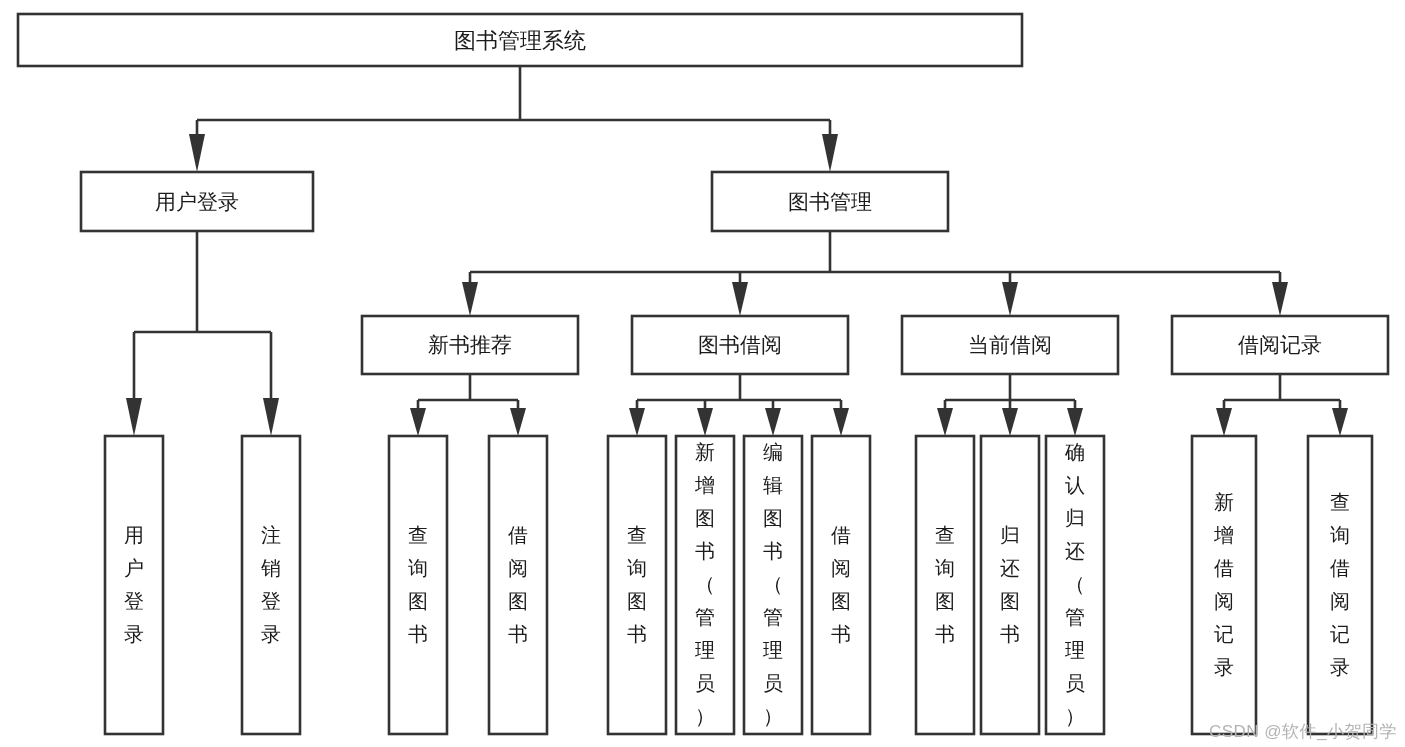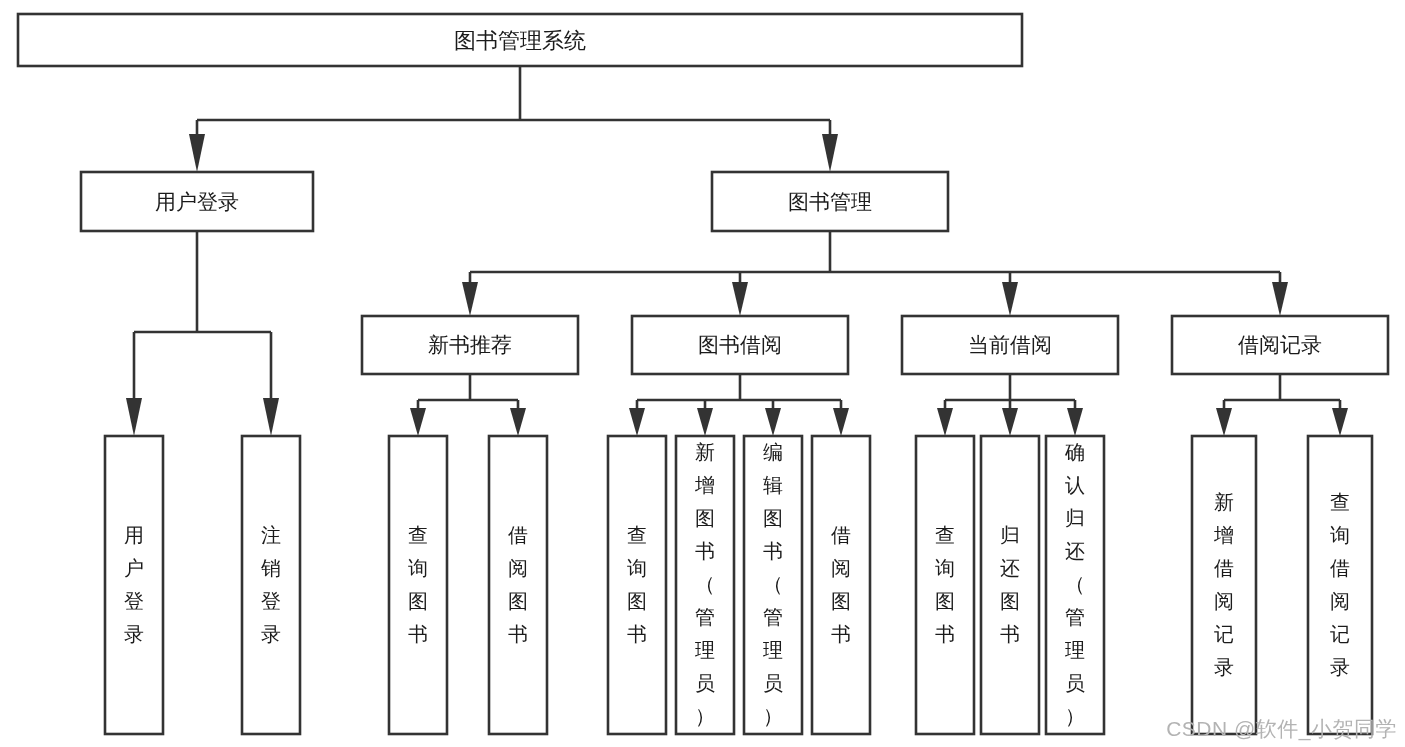--- a/index.html
+++ b/index.html
@@ -50,21 +50,21 @@
   }
   .arrow-head {
     fill: #333333;
     stroke: none;
   }
   .watermark {
     position: absolute;
     right: 8px;
     bottom: 4px;
     font-family: "Liberation Sans", "DejaVu Sans", sans-serif;
-    font-size: 21px;
+    font-size: 17px;
     color: #b3b3b3;
     letter-spacing: 0.5px;
     white-space: nowrap;
     pointer-events: none;
     text-align: right;
   }
 </style>
 </head>
 <body>
 

